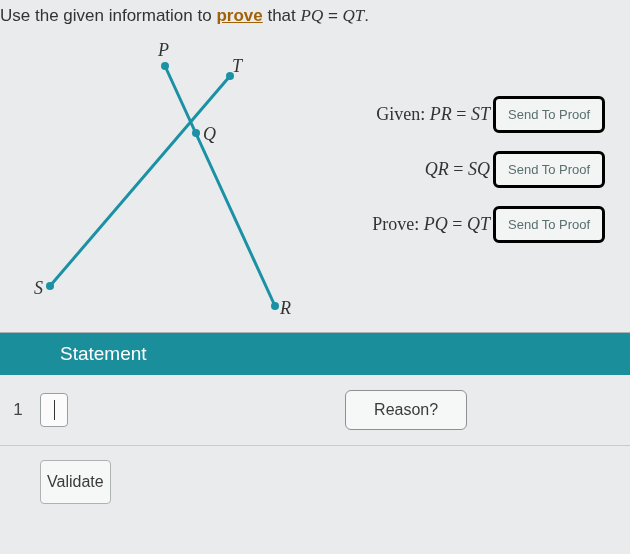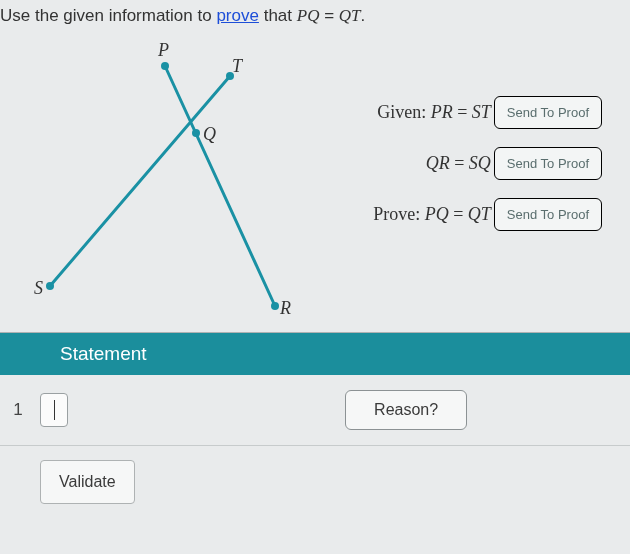--- a/index.html
+++ b/index.html
@@ -13,21 +13,22 @@
     overflow: hidden;
   }
   .math-i { font-style: italic; font-family: Liberation Serif, serif; }
   .prompt {
     padding: 6px 0 0 0;
     font-size: 17px;
     color: #333;
   }
   .prompt .prove {
     text-decoration: underline;
-    color: #1d4ed8;
+    color: #a16207;
+    font-weight: bold;
   }
   .upper {
     display: flex;
     flex-direction: row;
     align-items: flex-start;
     padding: 10px 10px 0 10px;
   }
   .diagram {
     width: 300px;
     height: 290px;
@@ -48,21 +49,21 @@
     padding-right: 18px;
   }
   .info-text {
     font-size: 18px;
     color: #333;
     font-family: "Times New Roman", serif;
     text-align: right;
     min-width: 180px;
   }
   .send-btn {
-    border: 1px solid #000000;
+    border: 3px solid #000000;
     background: #f3f5f5;
     border-radius: 6px;
     padding: 8px 12px;
     font-size: 13px;
     color: #5a6e6e;
     cursor: pointer;
     white-space: nowrap;
   }
   .table-area {
     margin-top: 6px;
@@ -129,21 +130,21 @@
     color: #3a3a3a;
     cursor: pointer;
   }
   .footer {
     padding: 14px 0 0 40px;
   }
   .validate-btn {
     border: 1px solid #aeb2b3;
     background: #f6f7f7;
     border-radius: 4px;
-    padding: 12px 18px;
+    padding: 12px 6px;
     font-size: 16px;
     color: #3a3a3a;
     cursor: pointer;
   }
 </style>
 </head>
 <body>
 
 <div class="prompt">
   <span>Use the given information to </span><span class="prove">prove</span><span> that </span><span class="math-i">PQ</span><span> = </span><span class="math-i">QT</span><span>.</span>

